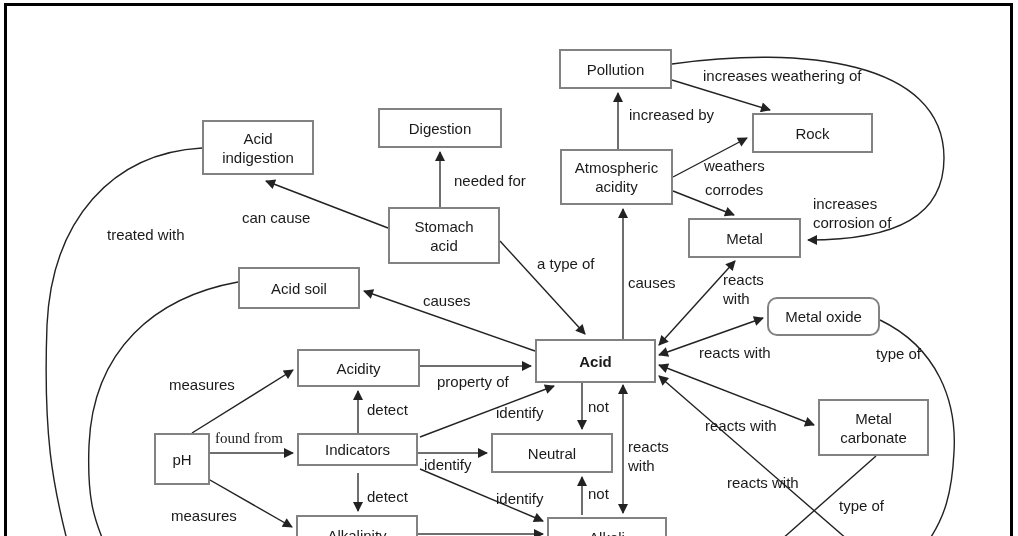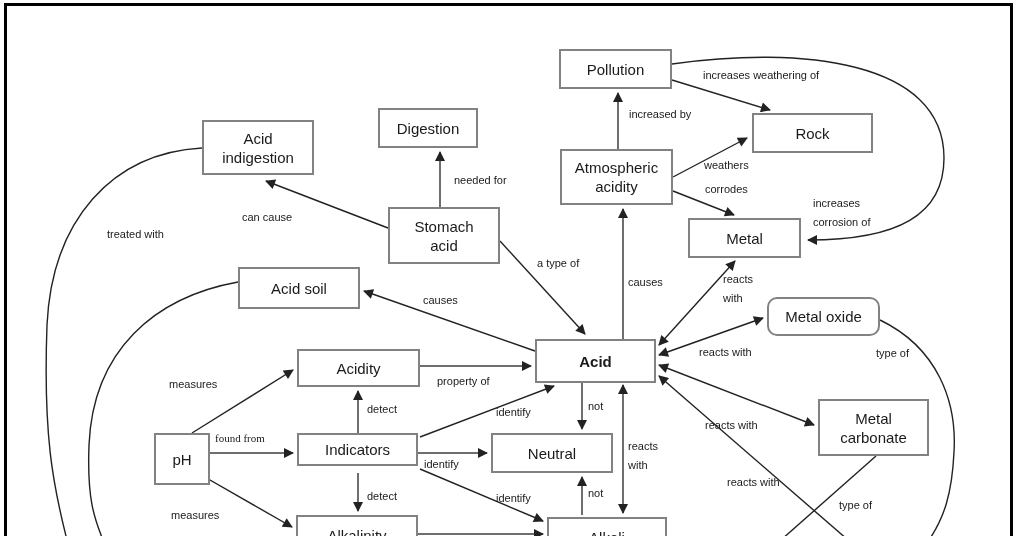--- a/index.html
+++ b/index.html
@@ -16,21 +16,21 @@
   #edges{ position:absolute; left:0; top:0; }
   .node{
     position:absolute; box-sizing:border-box;
     border:2px solid var(--box-border,#828282); background:#fff;
     display:flex; align-items:center; justify-content:center;
     text-align:center; font-size:15px; line-height:19px;
     color:var(--text,#1a1a1a); white-space:pre-line;
   }
   .node.bold{ font-weight:bold; }
   .elabel{
-    position:absolute; font-size:11px; line-height:19px;
+    position:absolute; font-size:15px; line-height:19px;
     color:var(--text,#1a1a1a); white-space:pre-line;
   }
 </style>
 </head>
 <body>
 
 <div id="canvas">
 
   <div id="frame"></div>
 
@@ -82,21 +82,21 @@
     </g>
   </svg>
 
   <div class="node" style="left:559px;top:49px;width:113px;height:40px;">Pollution</div>
   <div class="node" style="left:560px;top:149px;width:113px;height:56px;">Atmospheric
 acidity</div>
   <div class="node" style="left:752px;top:113px;width:121px;height:40px;">Rock</div>
   <div class="node" style="left:688px;top:218px;width:113px;height:40px;">Metal</div>
   <div class="node" style="left:202px;top:120px;width:112px;height:55px;">Acid
 indigestion</div>
-  <div class="node" style="left:378px;top:108px;width:100px;height:40px;">Digestion</div>
+  <div class="node" style="left:378px;top:108px;width:124px;height:40px;">Digestion</div>
   <div class="node" style="left:388px;top:207px;width:112px;height:57px;">Stomach
 acid</div>
   <div class="node" style="left:238px;top:267px;width:122px;height:42px;">Acid soil</div>
   <div class="node" style="left:297px;top:349px;width:123px;height:38px;">Acidity</div>
   <div class="node bold" style="left:535px;top:339px;width:121px;height:44px;">Acid</div>
   <div class="node" style="left:767px;top:297px;width:113px;height:39px;border-radius:10px;">Metal oxide</div>
   <div class="node" style="left:818px;top:399px;width:111px;height:57px;">Metal
 carbonate</div>
   <div class="node" style="left:154px;top:433px;width:56px;height:52px;">pH</div>
   <div class="node" style="left:297px;top:433px;width:121px;height:33px;">Indicators</div>

